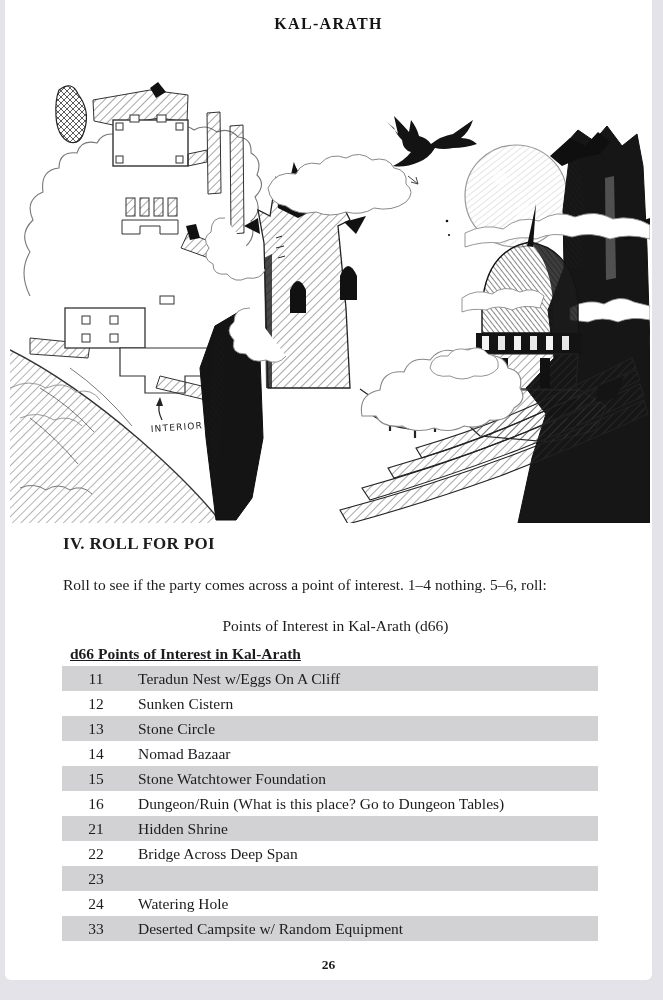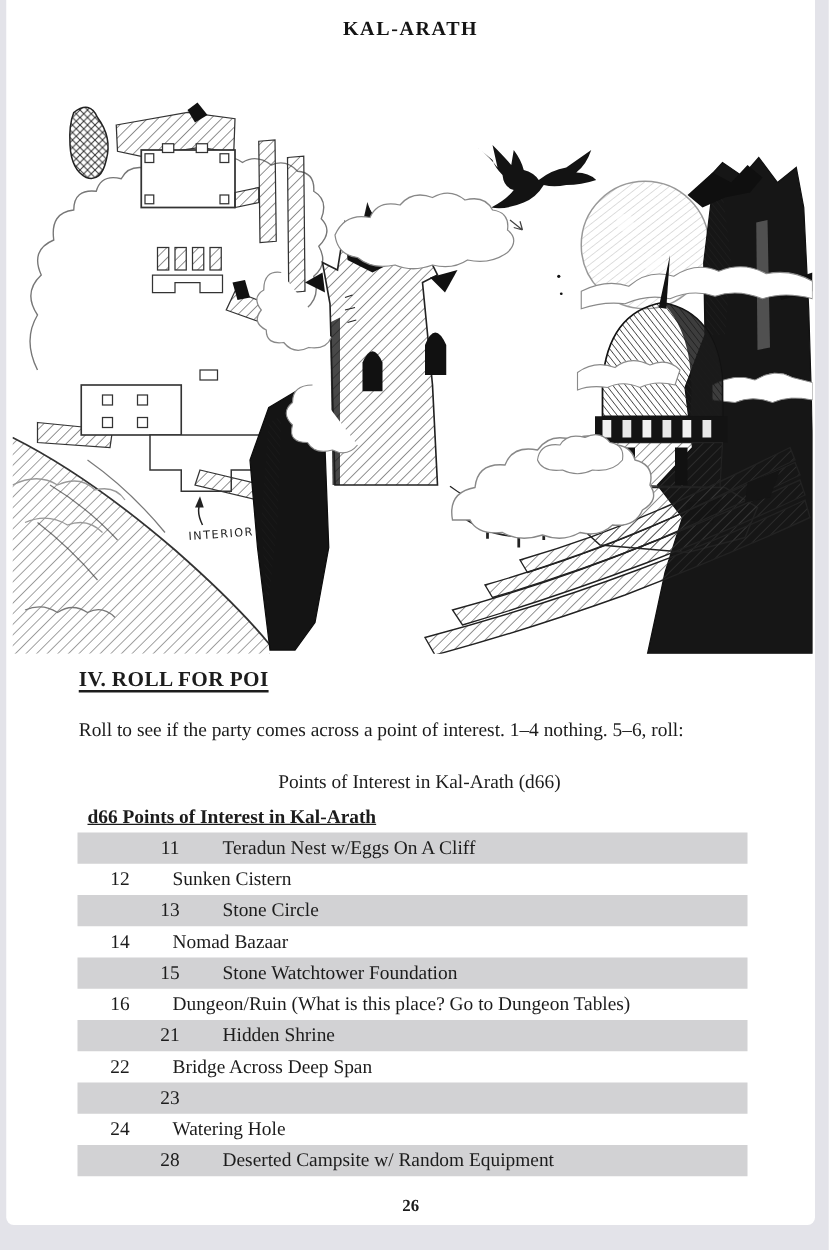--- a/index.html
+++ b/index.html
@@ -21,42 +21,42 @@
     text-align:center; font-weight:bold; font-size:16px;
     letter-spacing:1.3px; color:#141414;
   }
   .illustration {
     position:absolute; left:5px; top:58px; width:640px; height:465px;
   }
   .illustration svg { width:100%; height:100%; display:block; }
   .section-heading {
     position:absolute; left:58px; top:534px;
     font-size:17px; font-weight:bold; letter-spacing:.3px;
-    text-decoration:underline; text-underline-offset:3px;
+    text-underline-offset:3px;
     text-decoration-thickness:1.5px;
   }
   .intro-text {
     position:absolute; left:58px; top:574px; width:545px;
     font-size:15.5px; line-height:22px;
   }
   .table-caption {
     position:absolute; left:58px; top:615px; width:545px;
     font-size:15.5px; line-height:22px;text-align:center;
   }
   .poi-table {
     position:absolute; left:57px; top:641px; width:536px;
     font-size:15.5px;
   }
   .t-header {
     font-weight:bold; height:25px; line-height:25px; padding-left:8px;text-decoration:underline;
   }
   .t-row {
     display:flex; height:25px; line-height:25px;
   }
-  .t-row.shaded { background:var(--row-shade, #d2d2d4);padding-left:40px; }
+  .t-row.shaded { background:var(--row-shade, #d2d2d4); }
   .roll-cell { width:68px; text-align:center; flex:0 0 68px; }
   .result-cell { flex:1; padding-left:8px; }
   .page-number {
     position:absolute; top:957px; left:0; width:100%;
     text-align:center; font-weight:bold; font-size:13.5px;
   }
 </style>
 </head>
 <body style="background: rgb(227, 227, 233); color: rgb(28, 28, 28);">
 
@@ -277,20 +277,20 @@
   <div class="t-row shaded">
     <span class="roll-cell">23</span>
   </div>
 
   <div class="t-row">
     <span class="roll-cell">24</span>
     <span class="result-cell">Watering Hole</span>
   </div>
 
   <div class="t-row shaded">
-    <span class="roll-cell">28</span>
+    <span class="roll-cell">33</span>
     <span class="result-cell">Deserted Campsite w/ Random Equipment</span>
   </div>
 </div>
   </div>
 
   <div class="page-number">26</div>
 </div>
 
 </body></html>

